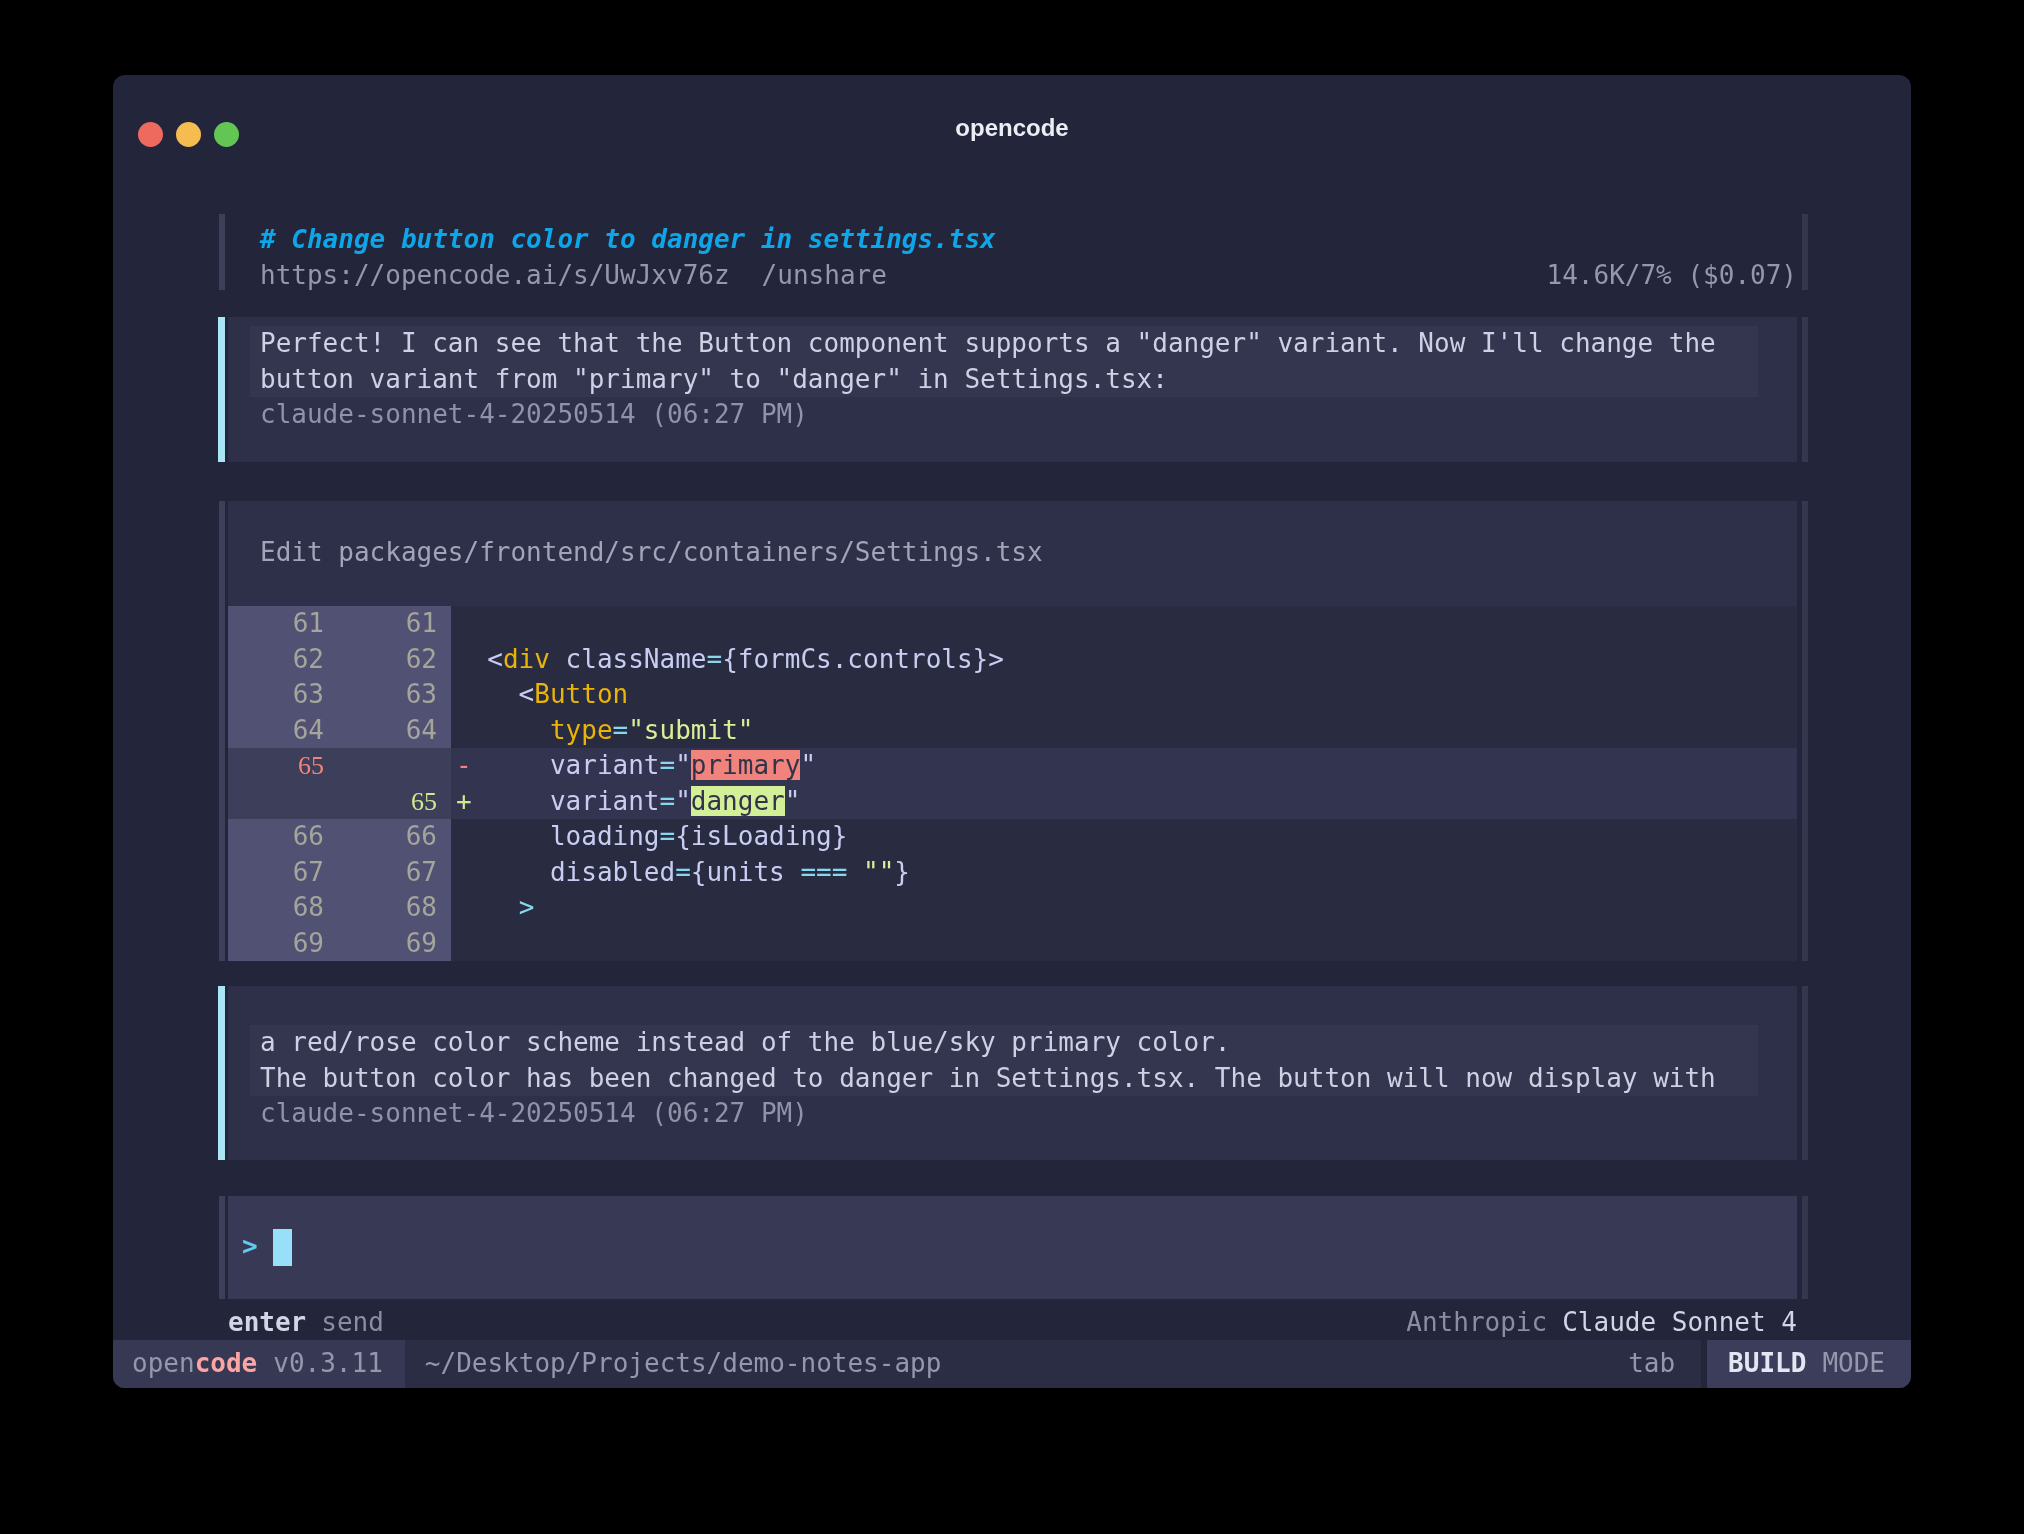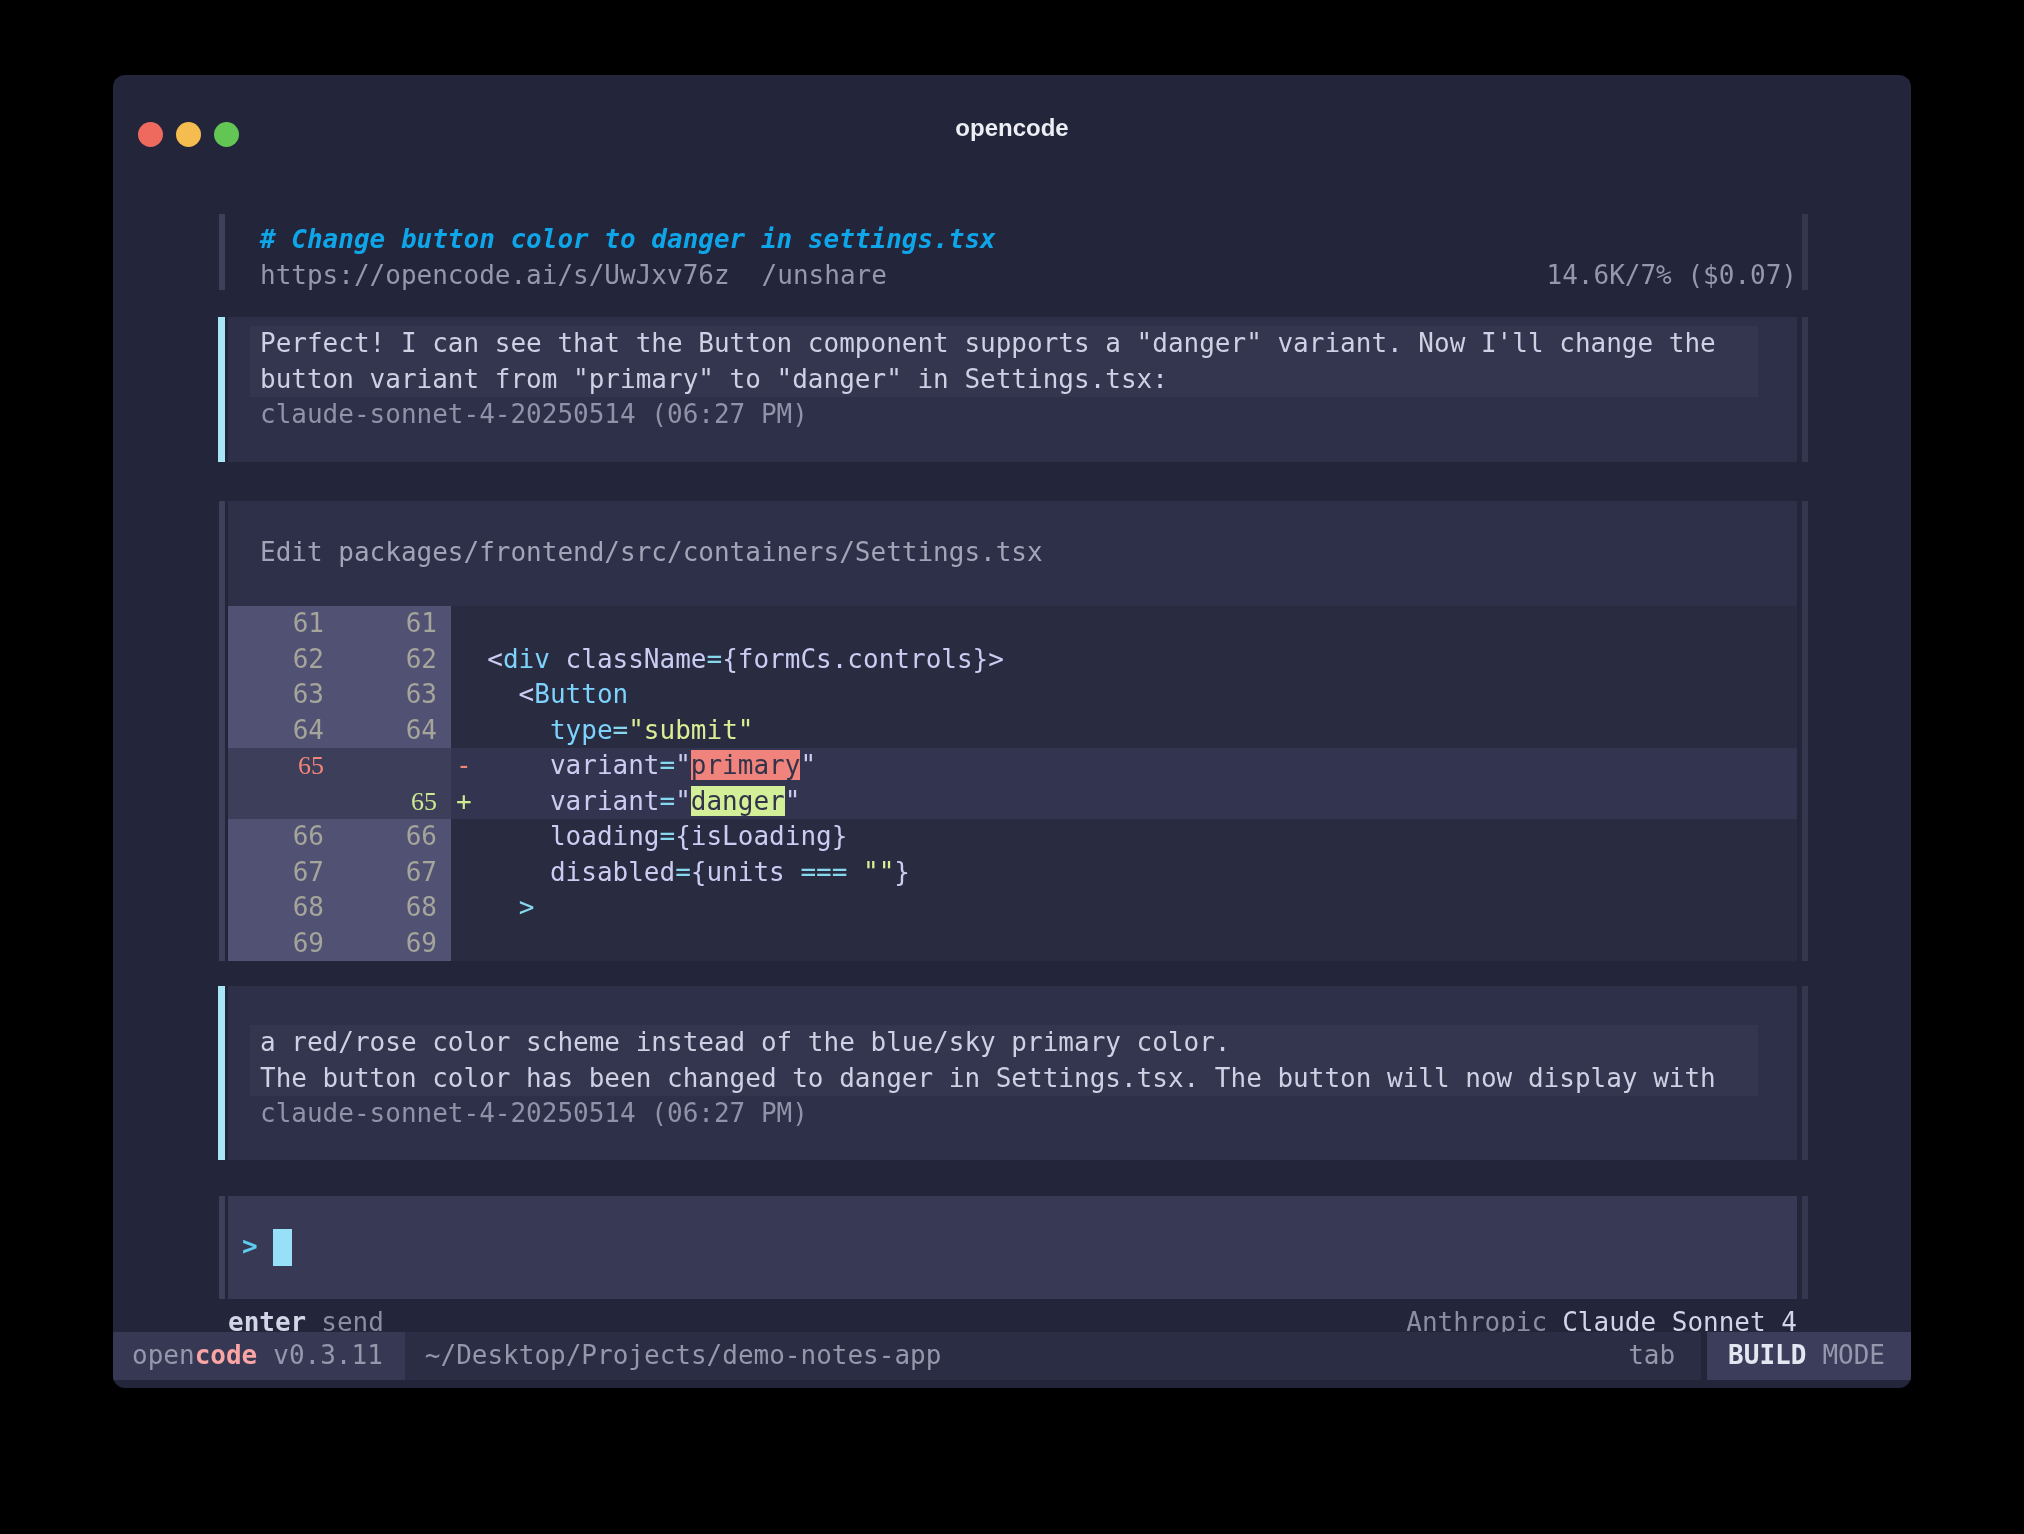--- a/index.html
+++ b/index.html
@@ -60,38 +60,38 @@
   .gut { text-align:right; box-sizing:border-box; background:#515273; color:#a5a59b; flex:none; }
   .gut.o { width:111px; padding-right:15px; }
   .gut.n { width:112px; padding-right:14px; }
   .diff-row.chg .gut { background:#3d3e5a; color:transparent;font-family:Liberation Serif, serif; }
   .diff-row.chg .gut.show-del { color:#f28579; }
   .diff-row.chg .gut.show-add { color:#cdea91; }
   .code { white-space:pre; padding-left:5px; flex:1; color:#c9cdf2; }
   .mk-del { color:#f28579; }
   .mk-add { color:#cdea91; }
   .seg-w { color:#c9cdf2; }
-  .seg-p { color:#7dd3fc; }
+  .seg-p { color:#eab308; }
   .seg-c { color:#87d7ef; }
   .seg-g { color:#d9ee95; }
   .seg-dh { background:#f0837b; color:#32334a; }
   .seg-ah { background:#d3ef97; color:#32334a; }
   
   .prompt { margin-top:36px; height:103px; background:#383a55; display:flex; align-items:center; padding-left:14px; box-sizing:border-box; }
   .caret { color:#5ecbf0; font-weight:bold; }
   .cursor { display:inline-block; width:19px; height:37px; background:#97e0f7; margin-left:15px; vertical-align:middle; }
   
   .hints { margin-top:8px; display:flex; justify-content:space-between; height:30px; line-height:30px; }
   .hl { color:#d3d5e6; }
   .hl.b { font-weight:bold; }
   .gray { color:#8b8ea3; }
   .sp { width:15px; display:inline-block; }
   
   .statusbar {
-    position:absolute; bottom:8px; left:0; width:100%; height:48px;
+    position:absolute; bottom:0; left:0; width:100%; height:48px;
     background:#2b2d45; display:flex; align-items:center;
   }
   .sb-seg {
     background:#373954; height:100%; display:flex; align-items:center;
     padding:0 22px 0 19px; flex:none;
   }
   .sb-app-open { color:#9597ad; }
   .sb-app-code { color:#fca5a5; font-weight:bold; }
   .sb-version { color:#9597ad; margin-left:16px; }
   .sb-path { color:#9597ad; margin-left:20px; }

